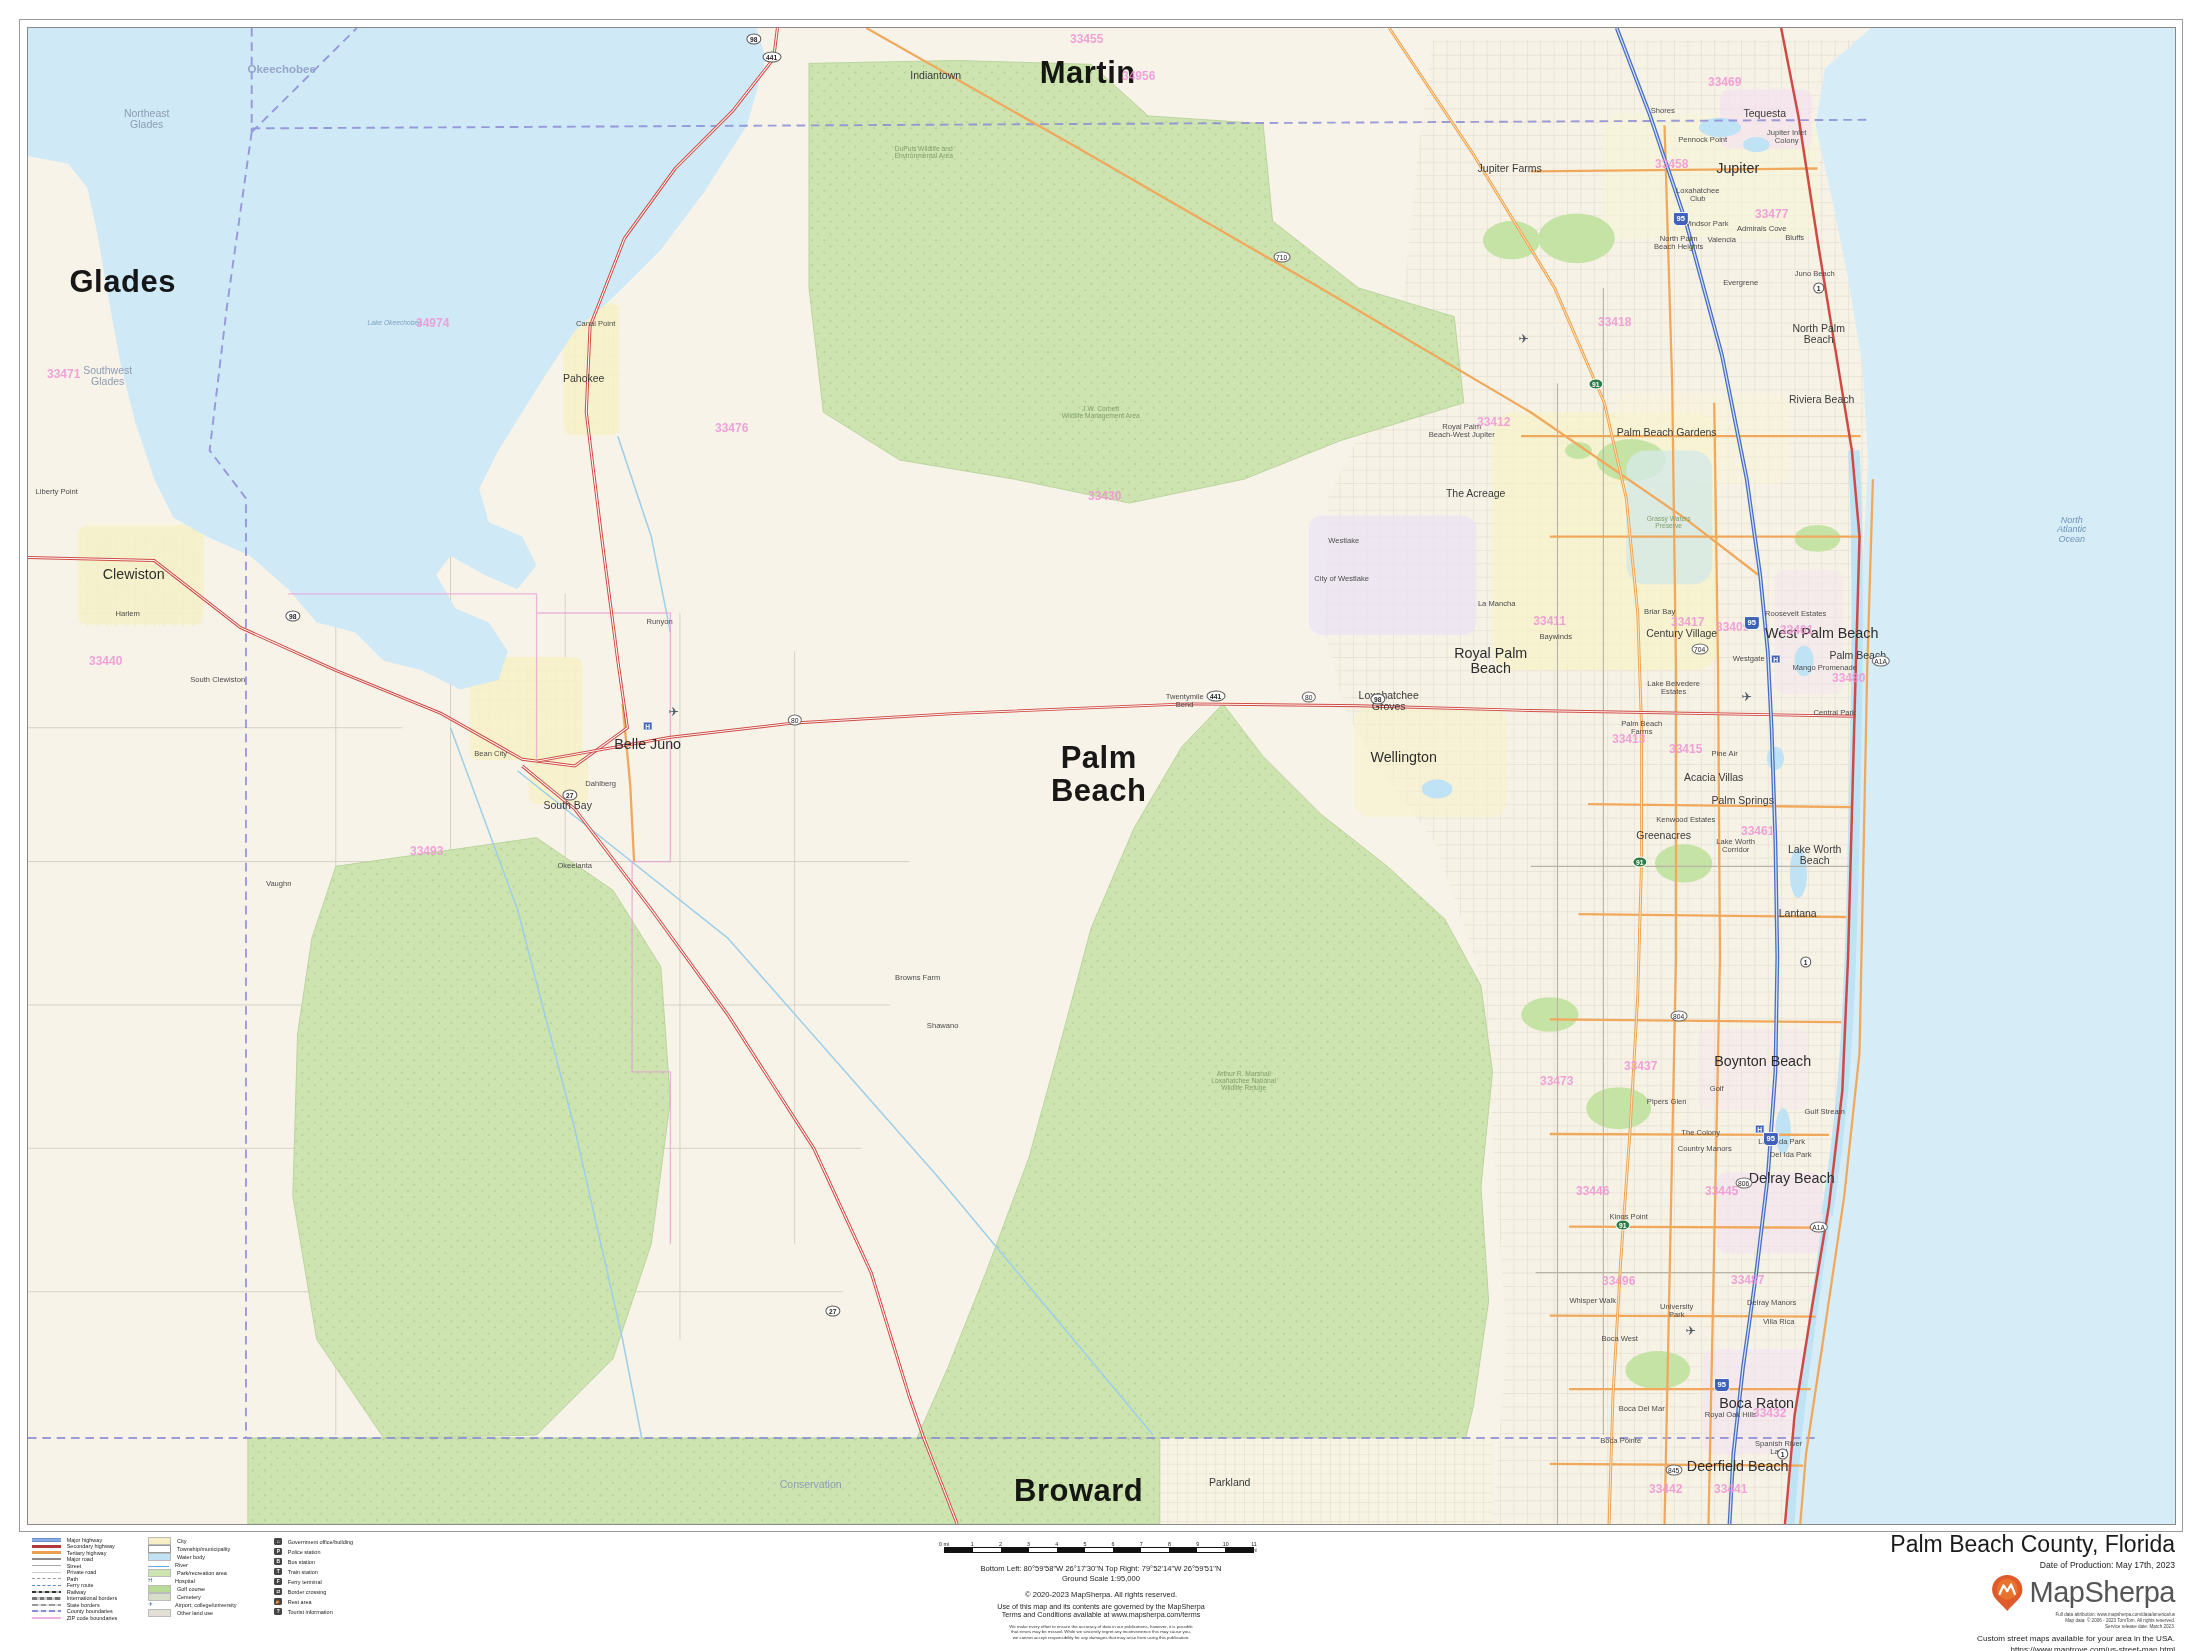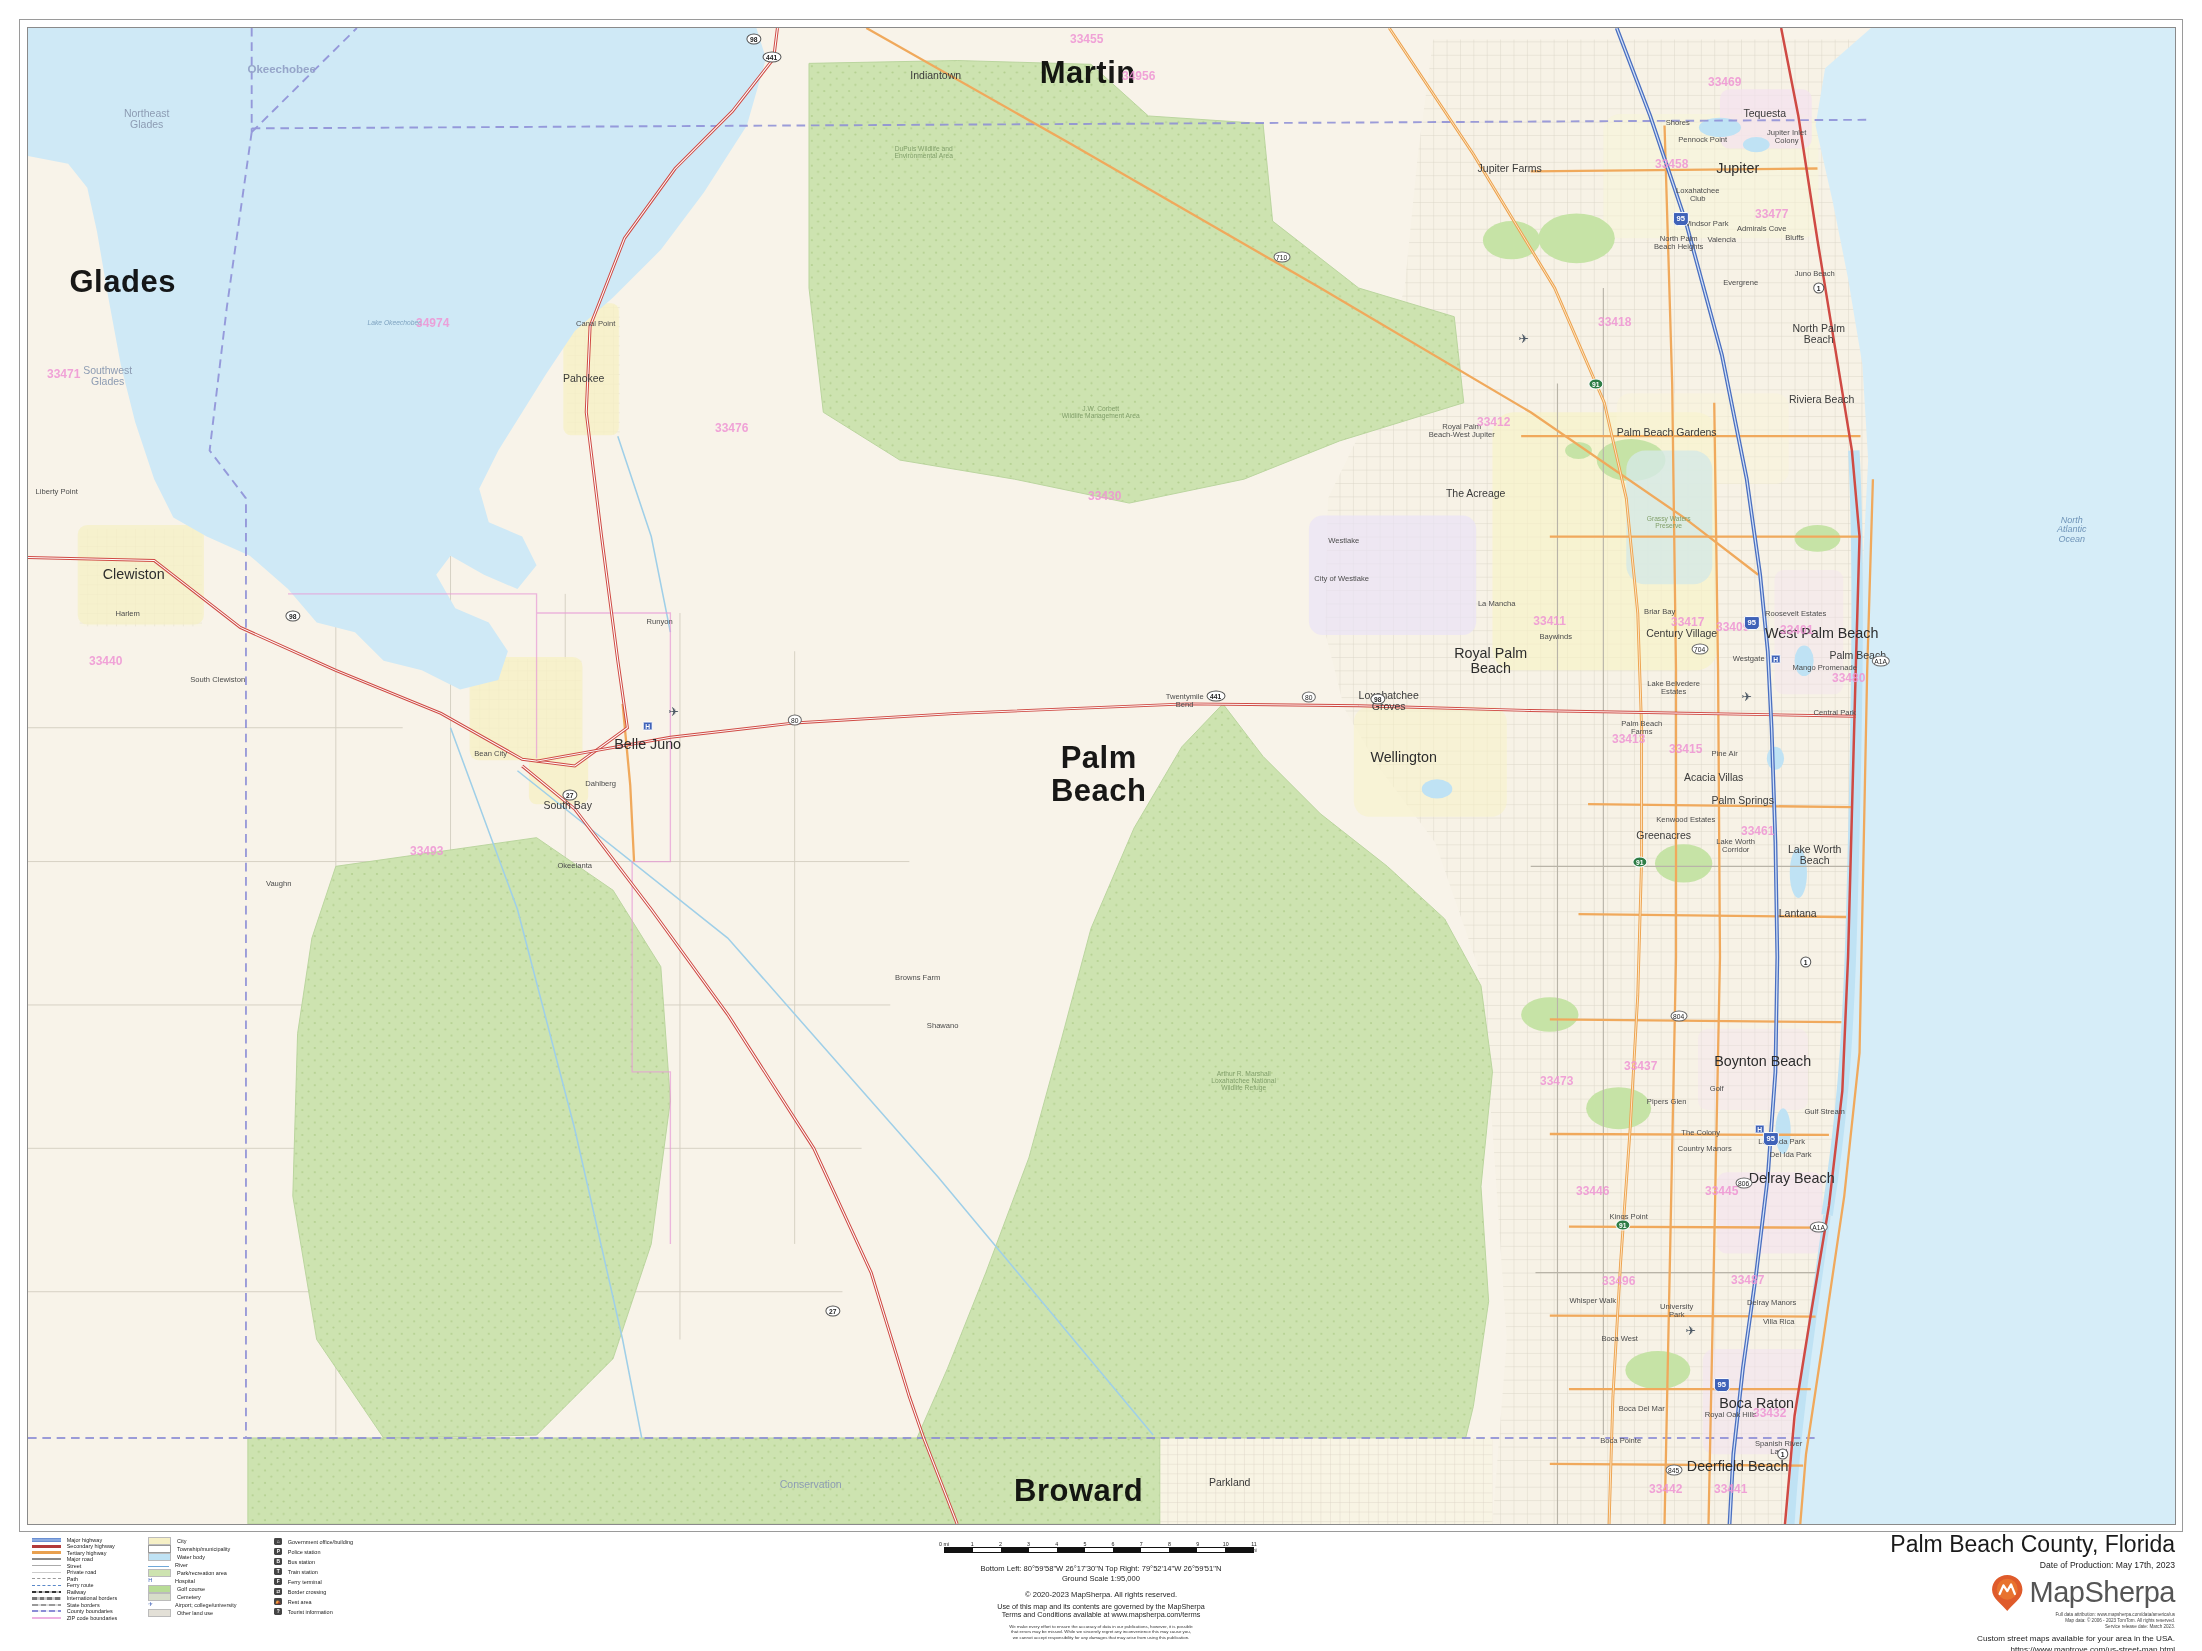--- a/index.html
+++ b/index.html
@@ -295,21 +295,21 @@
         <div class="ml L-place" style="left: 1759px; top: 109px;">Jupiter Inlet
 Colony</div>
         <div class="ml L-place" style="left: 1675px; top: 112px;">Pennock Point</div>
         <div class="ml L-place" style="left: 1670px; top: 167px;">Loxahatchee
 Club</div>
         <div class="ml L-place" style="left: 1678px; top: 196px;">Windsor Park</div>
         <div class="ml L-place" style="left: 1694px; top: 212px;">Valencia</div>
         <div class="ml L-place" style="left: 1734px; top: 201px;">Admirals Cove</div>
         <div class="ml L-place" style="left: 1767px; top: 210px;">Bluffs</div>
         <div class="ml L-place" style="left: 1713px; top: 255px;">Evergrene</div>
-        <div class="ml L-place" style="left: 1635px; top: 95px; margin-left: 15px;">Shores</div>
+        <div class="ml L-place" style="left: 1635px; top: 83px;">Shores</div>
         <div class="ml L-place" style="left: 1651px; top: 215px;">North Palm
 Beach Heights</div>
         <div class="ml L-place" style="left: 1797px; top: 1084px;">Gulf Stream</div>
         <div class="ml L-place" style="left: 1754px; top: 1114px;">Lake Ida Park</div>
         <div class="ml L-place" style="left: 1763px; top: 1127px;">Del Ida Park</div>
         <div class="ml L-place" style="left: 1677px; top: 1121px;">Country Manors</div>
         <div class="ml L-place" style="left: 1673px; top: 1105px;">The Colony</div>
         <div class="ml L-place" style="left: 1639px; top: 1074px;">Pipers Glen</div>
         <div class="ml L-place" style="left: 1689px; top: 1061px;">Golf</div>
         <div class="ml L-place" style="left: 1751px; top: 1294px;">Villa Rica</div>

